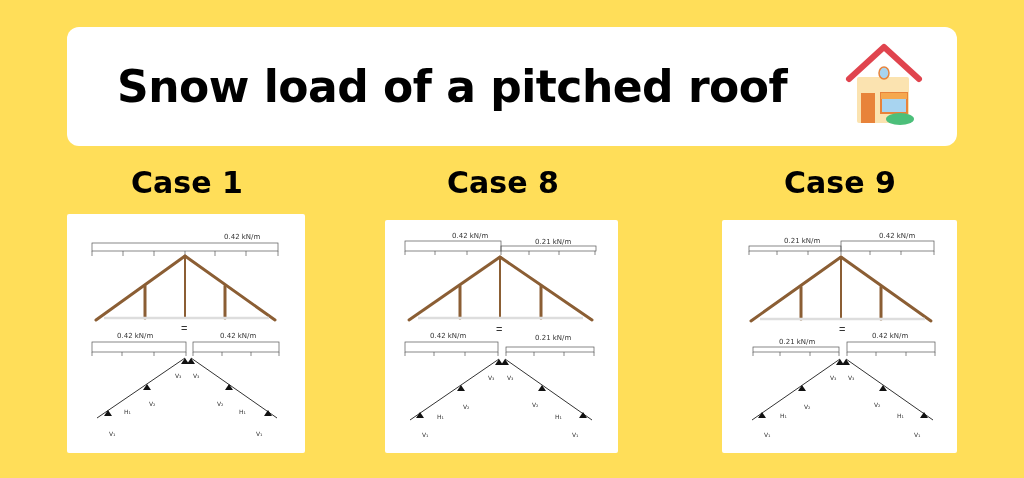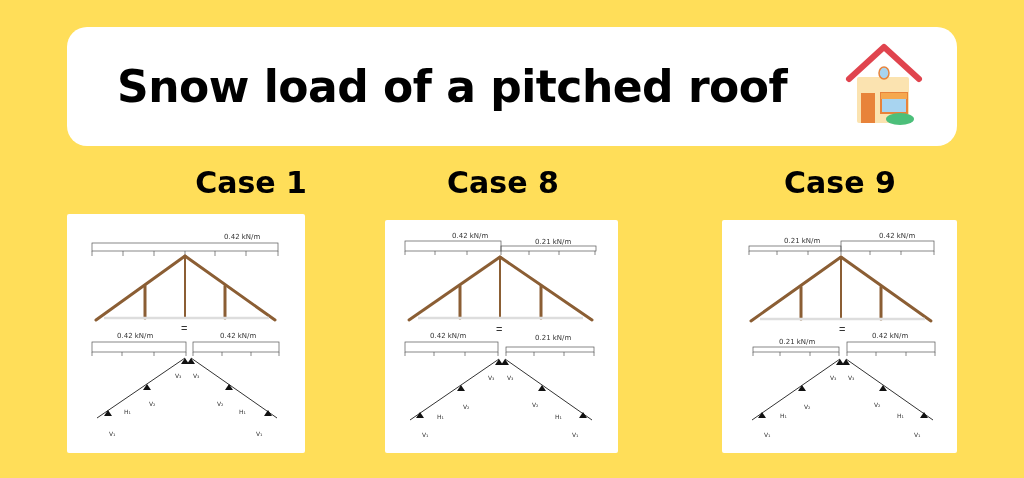--- a/index.html
+++ b/index.html
@@ -4,21 +4,21 @@
 <style>
   html, body { margin:0; padding:0; }
   body {
     width:1024px; height:478px; overflow:hidden;
     background:#FFDE59;
     font-family:"Liberation Sans", "DejaVu Sans", sans-serif;
     position:relative;
   }
   .title-card {
     position:absolute; left:67px; top:27px; width:890px; height:119px;
-    background:#ffffff; border-radius:20px;
+    background:#ffffff; border-radius:12px;
   }
   .title-text {
     position:absolute; left:50px; top:30px;
     font-family:"DejaVu Sans", sans-serif; font-weight:bold;
     font-size:44px; letter-spacing:-0.5px; color:#000; line-height:60px;
   }
   .house { position:absolute; left:778px; top:12px; width:78px; height:90px; }
   .case-heading {
     position:absolute; top:165px; width:240px; text-align:center;
     font-family:"DejaVu Sans", sans-serif; font-weight:bold; font-size:30px; color:#000;
@@ -38,21 +38,21 @@
     <rect x="12" y="38" width="52" height="46" rx="2" fill="#FBE3B0"></rect>
     <polyline points="4,40 39,8 74,40" fill="none" stroke="#E0444E" stroke-width="6" stroke-linecap="round" stroke-linejoin="round"></polyline>
     <ellipse cx="39" cy="34" rx="5" ry="6" fill="#A8D4F0" stroke="#E8833A" stroke-width="1.5"></ellipse>
     <rect x="16" y="54" width="14" height="30" fill="#E8833A"></rect>
     <rect x="36" y="54" width="26" height="20" fill="#A8D4F0" stroke="#E8833A" stroke-width="2"></rect>
     <rect x="36" y="54" width="26" height="6" fill="#F5A84E"></rect>
     <ellipse cx="55" cy="80" rx="14" ry="6" fill="#4CBF7A"></ellipse>
   </svg>
 </div>
 
-<div class="case-heading" style="left:67px;text-align:right;">Case 1</div>
+<div class="case-heading" style="left:67px;">Case 1</div>
 <div class="case-heading" style="left:383px;">Case 8</div>
 <div class="case-heading" style="left:720px;">Case 9</div>
 
 <div class="case-card" style="left:67px; top:214px; width:238px; height:239px;">
   <svg width="238" height="239" viewBox="0 0 238 239">
 
     <g stroke="#555" stroke-width="0.7" fill="none">
       <rect x="25" y="29" width="186" height="8"></rect>
       <line x1="25" y1="37" x2="25" y2="42"></line>
         <line x1="56" y1="37" x2="56" y2="42"></line>

